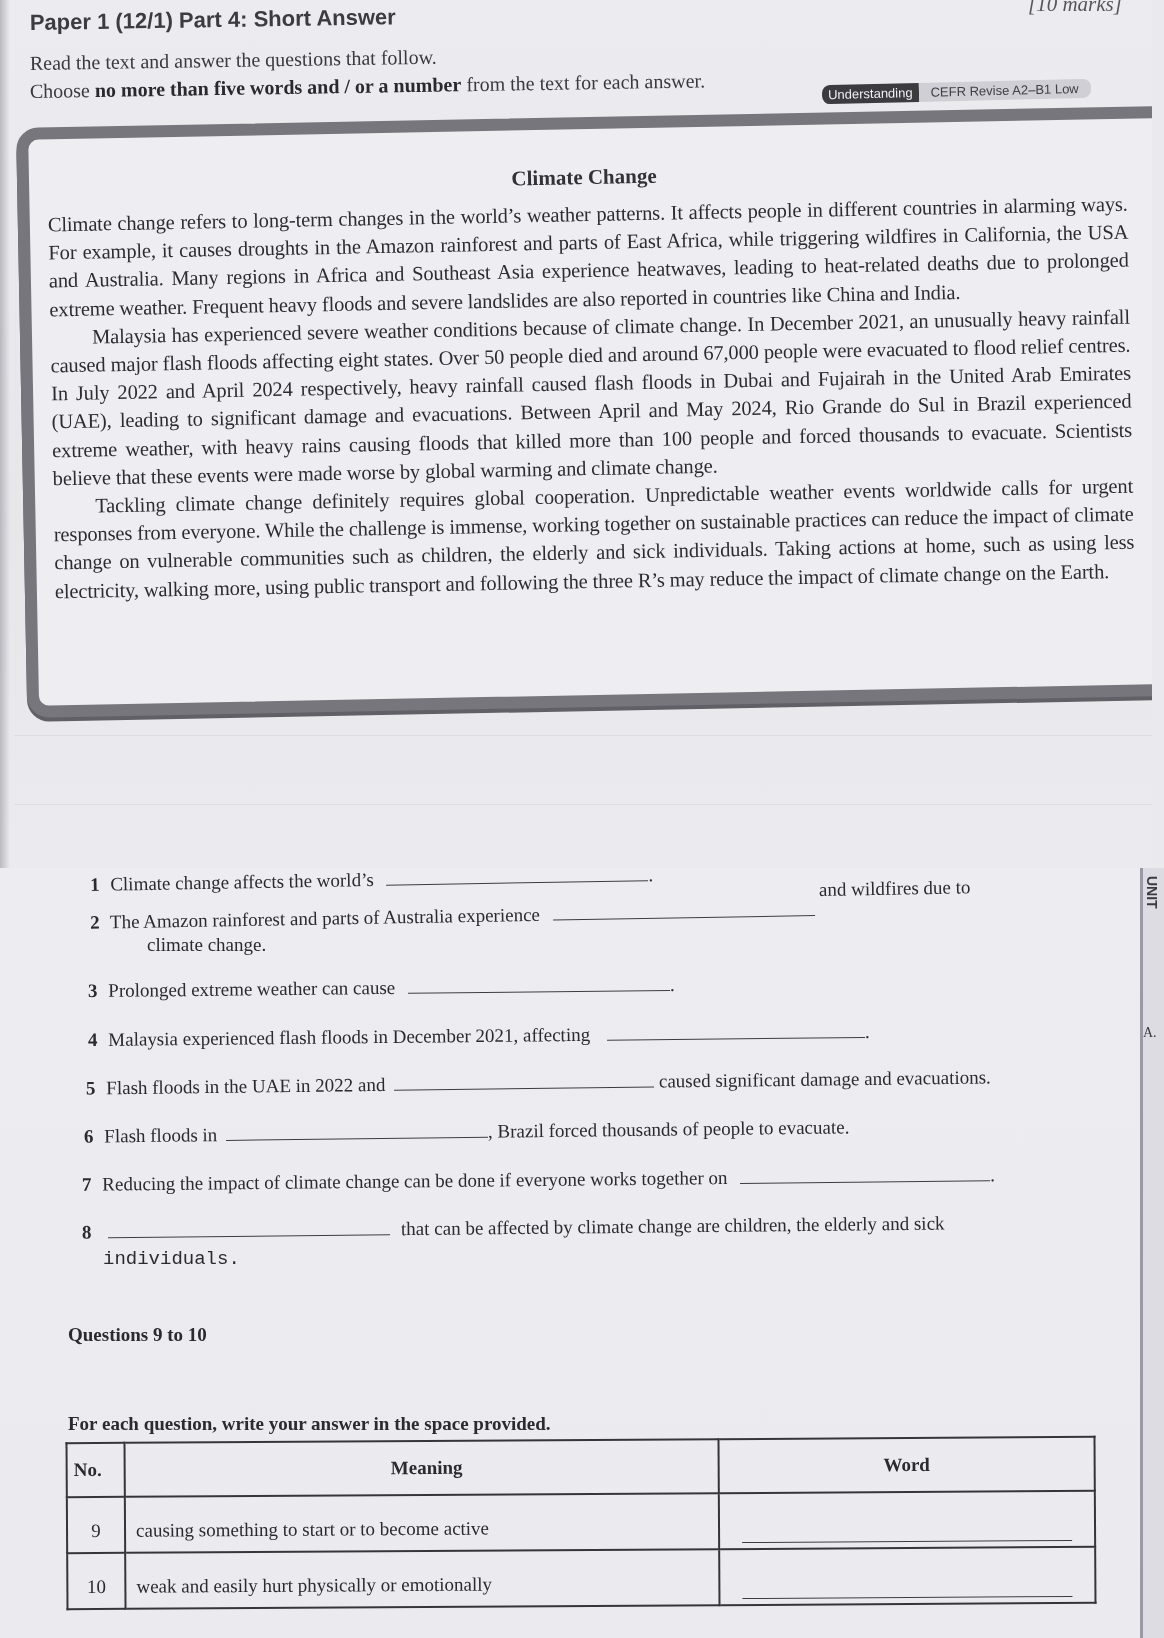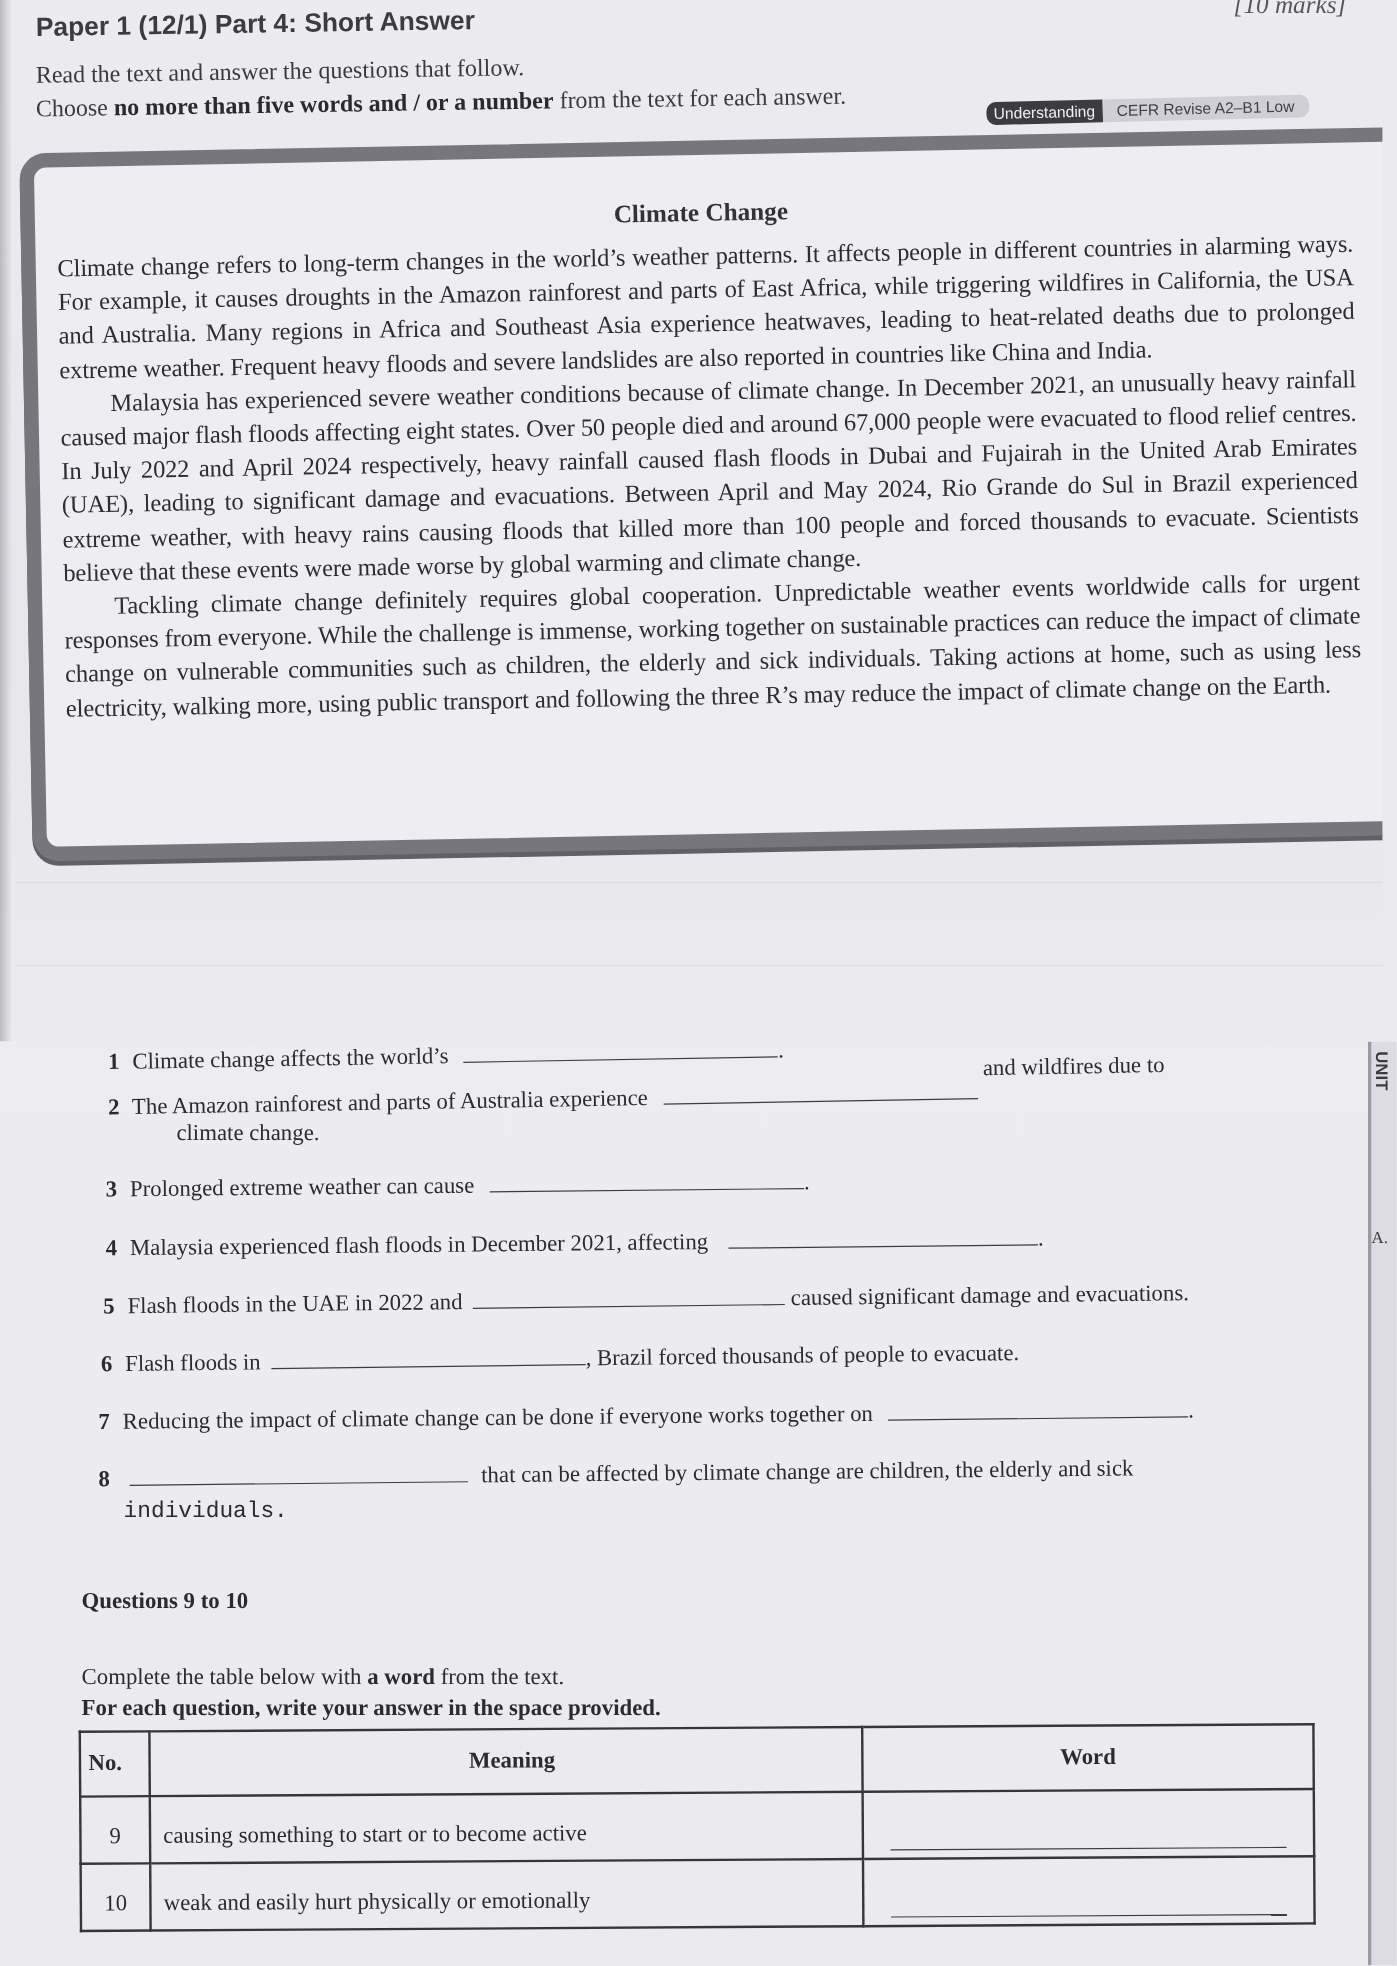--- a/index.html
+++ b/index.html
@@ -199,23 +199,20 @@
   </div>
 
   <div class="q" style="left:82px; top:348px; transform:rotate(-0.6deg);">
     <span class="num">8</span>
     <span class="blank" style="width:282px; margin-left:6px;"></span>
     <span style="margin-left:6px;">that can be affected by climate change are children, the elderly and sick</span>
   </div>
   <div class="q" style="left:103px; top:380px;font-family:Liberation Mono, monospace;">individuals.</div>
 
   <div class="q-sec-title" style="top:456px;">Questions 9 to 10</div>
-  <div class="q-sec-inst" style="top:519px;">
-    <span>Complete the table below with </span><b>a word</b><span> from the text.</span>
-  </div>
   <div class="q-sec-inst" style="top:545px;font-weight:bold;">For each question, write your answer in the space provided.</div>
 
   <table class="vocab">
     <thead>
       <tr>
         <th class="c-no">No.</th>
         <th class="c-meaning">Meaning</th>
         <th class="c-word">Word</th>
       </tr>
     </thead>

